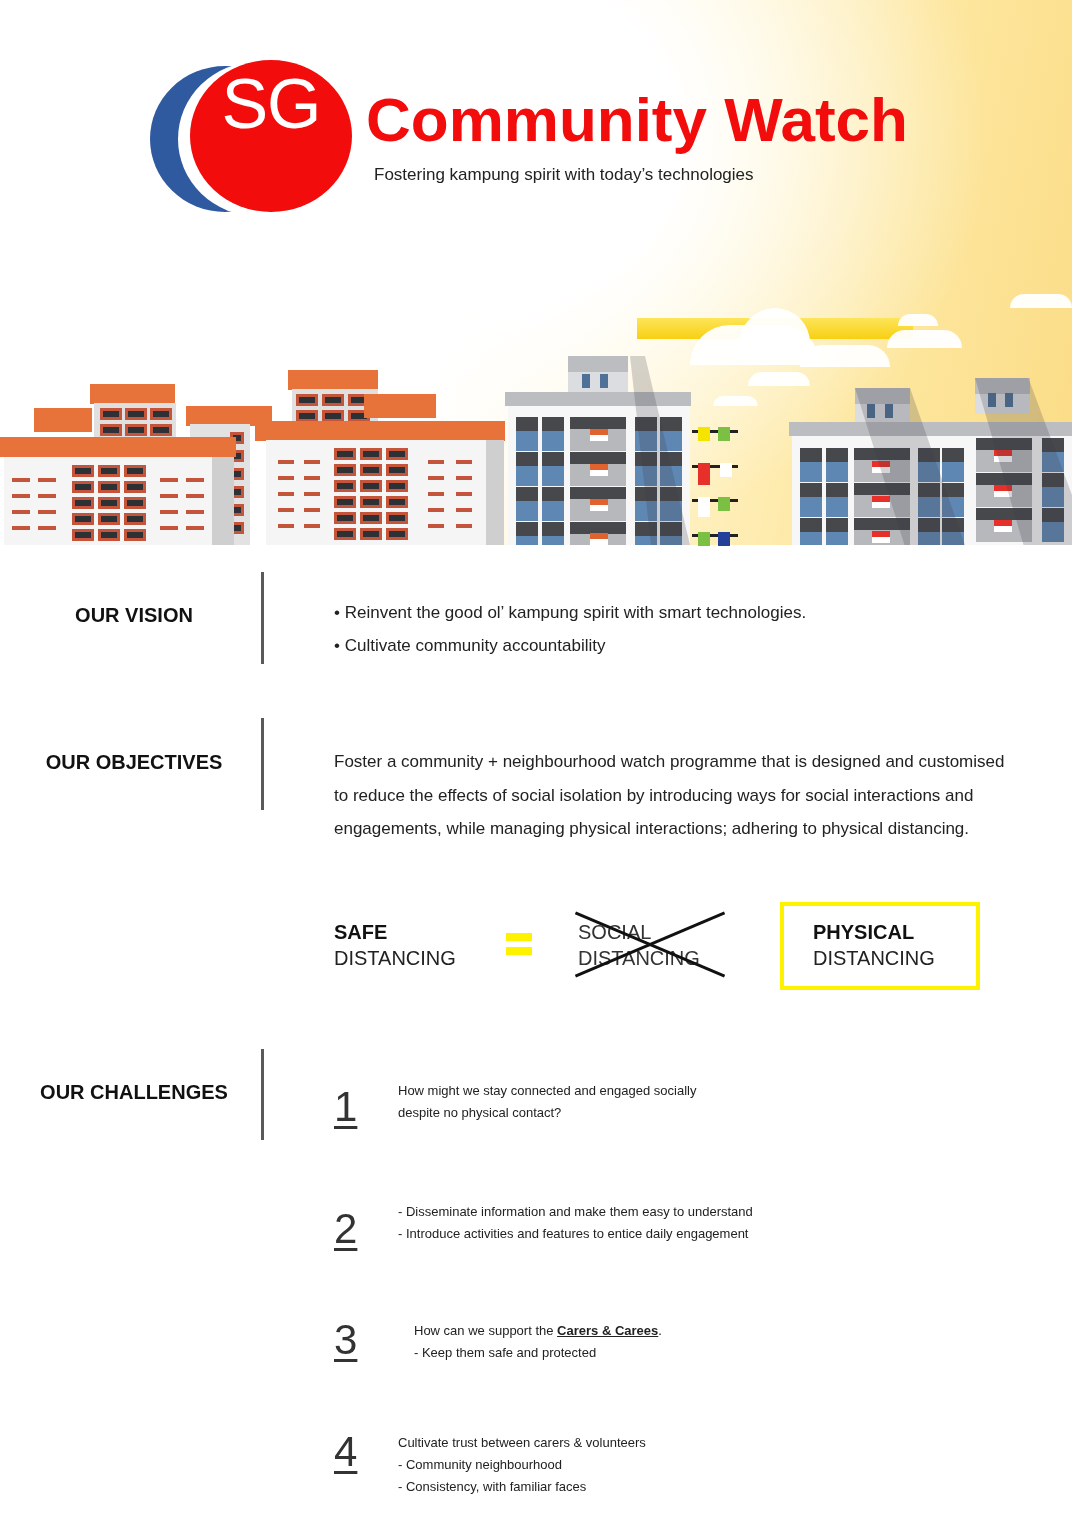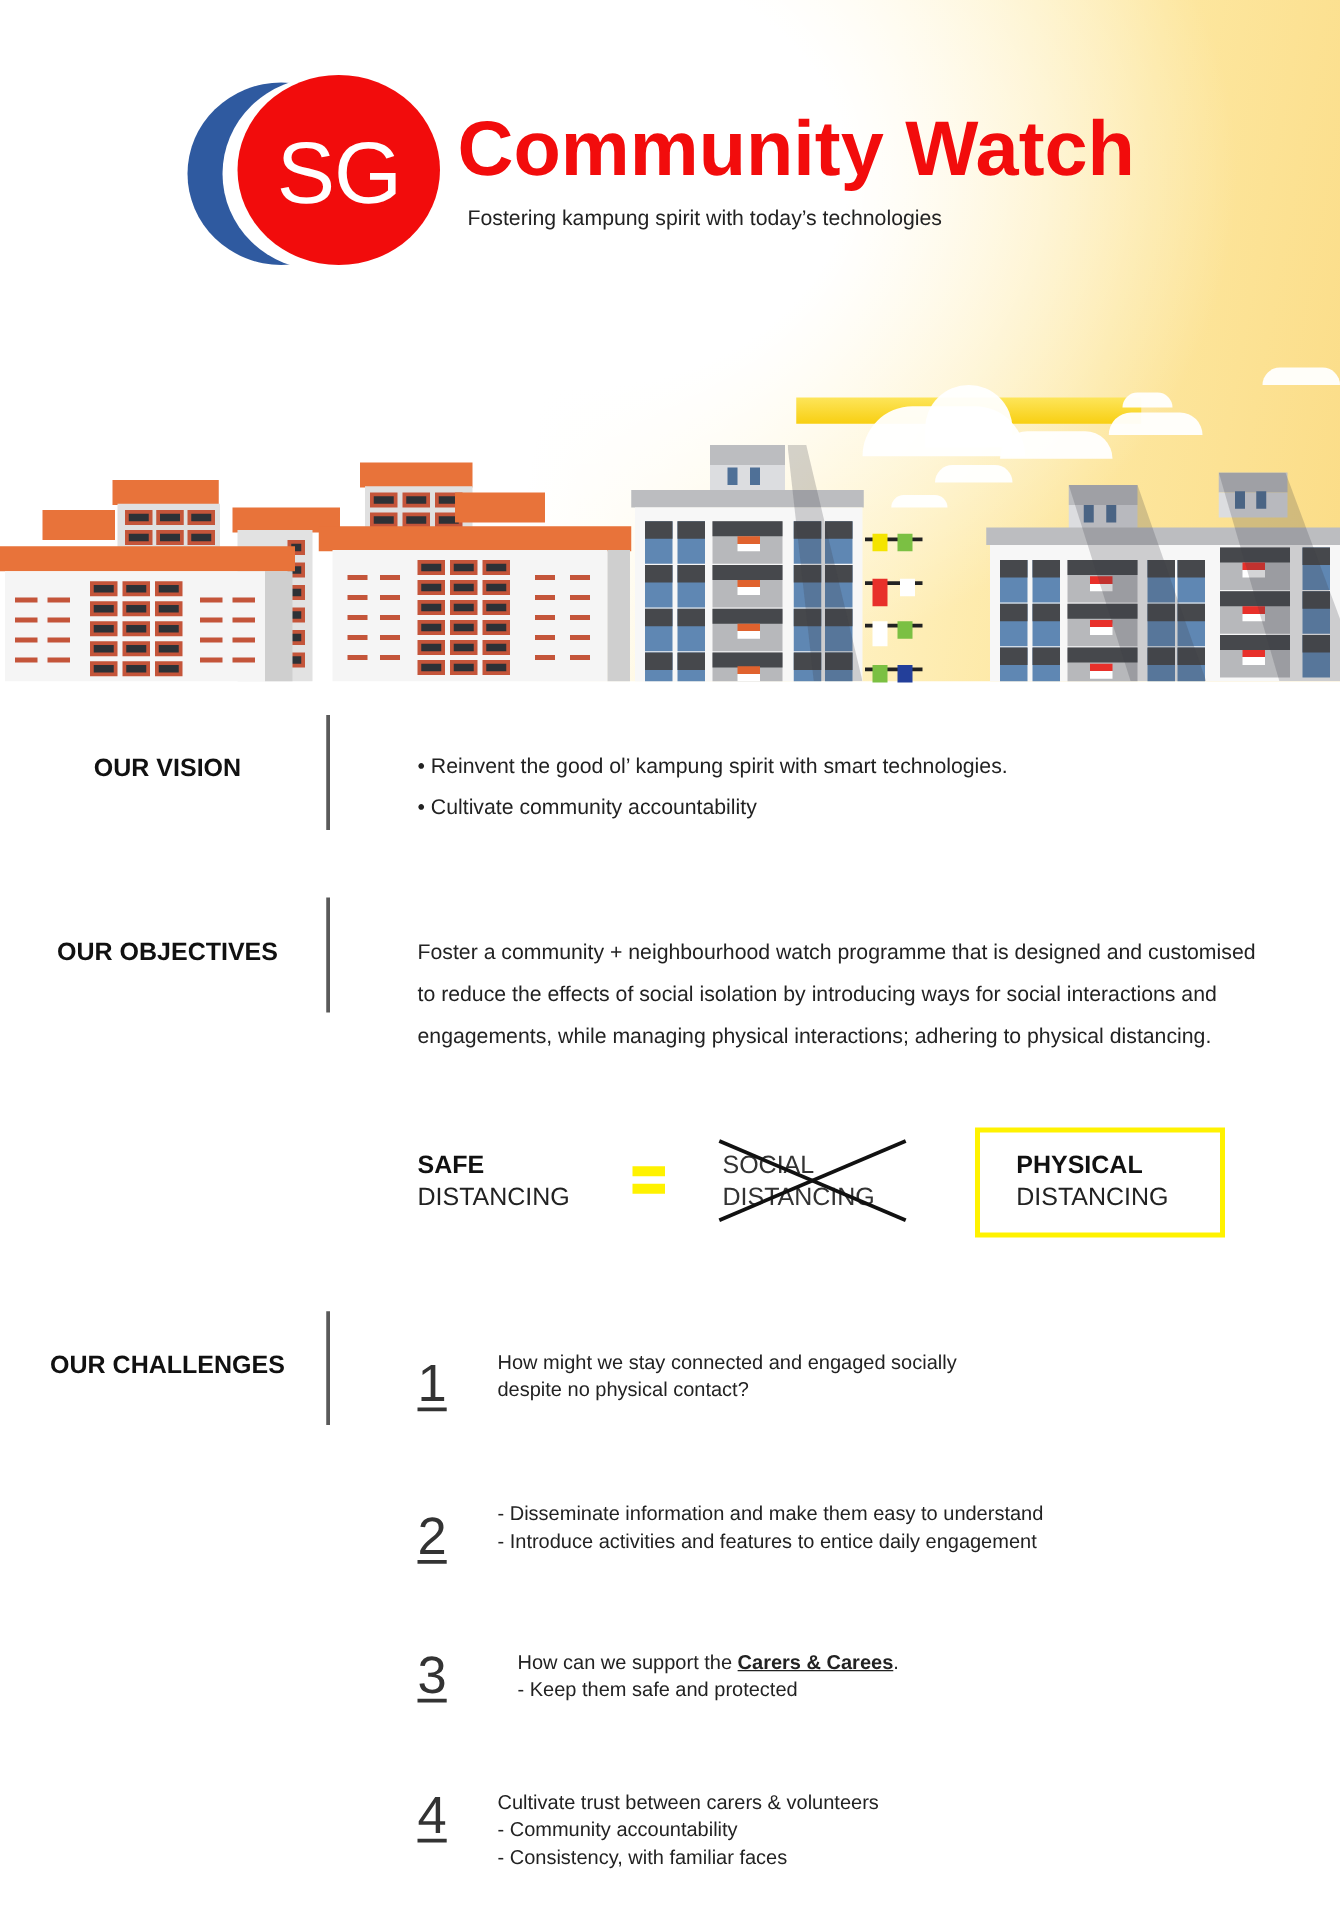--- a/index.html
+++ b/index.html
@@ -9,21 +9,21 @@
   
   .sky { position: absolute; left: 0; top: 0; width: 1072px; height: 545px;
          background:
            radial-gradient(ellipse 520px 420px at 470px 140px, rgba(255,255,255,1) 40%, rgba(255,255,255,0) 100%),
            linear-gradient(100deg, #ffffff 0%, #ffffff 42%, #fff3c8 62%, #fde7a0 80%, #fbdc86 100%); }
   .logo-crescent { position: absolute; left: 150px; top: 66px; width: 150px; height: 146px;
                    border-radius: 50%; background: #2f5aa0; }
   .logo-crescent-mask { position: absolute; left: 178px; top: 62px; width: 158px; height: 154px;
                         border-radius: 50%; background: #ffffff; }
   .logo-circle { position: absolute; left: 190px; top: 60px; width: 162px; height: 152px;
-                 border-radius: 50%; background: #f20c0c; display: flex; align-items: center; justify-content: center; }
+                 border-radius: 50%; background: #f20c0c; display: flex; justify-content: center; }
   .logo-text { color: #fff; font-size: 70px; font-family: "Liberation Sans", sans-serif; letter-spacing: -1px; margin-top: 4px; }
   .brand-title { position: absolute; left: 366px; top: 84px; font-size: 62px; font-weight: bold;
                  color: #f20c0c; letter-spacing: 0px; white-space: nowrap; }
   .brand-tagline { position: absolute; left: 374px; top: 165px; font-size: 17px; color: #222; white-space: nowrap; }
 
   
   .sun-bar { position: absolute; left: 637px; top: 318px; width: 276px; height: 21px;
              background: linear-gradient(180deg, #fde55a, #f8cf12); }
   .cloud { position: absolute; background: #fff; border-radius: 40px 40px 0 0; opacity: 0.95; }
 
@@ -54,21 +54,21 @@
   .objective-text { position: absolute; left: 334px; top: 745px; width: 680px; font-size: 17px; line-height: 33.5px; color: #222; }
 
   .eq-word { position: absolute; font-size: 20px; line-height: 26px; color: #222; white-space: nowrap; }
   .eq-word b { color: #111; }
   .eq-bar { position: absolute; left: 506px; width: 26px; height: 8px; background: #fff200; }
   .cross-line { position: absolute; height: 3px; background: #111; transform-origin: center; }
   .phys-box { position: absolute; left: 780px; top: 902px; width: 192px; height: 80px; border: 4px solid #fff200; }
 
   .ch-num { position: absolute; left: 334px; font-size: 42px; color: #333; text-decoration: underline;
             text-decoration-thickness: 3px; text-underline-offset: 5px; line-height: 44px; }
-  .ch-body { position: absolute; left: 398px; font-size: 16px; line-height: 22px; color: #222; white-space: nowrap; }
+  .ch-body { position: absolute; left: 398px; font-size: 13px; line-height: 22px; color: #222; white-space: nowrap; }
   .ch-body .em { font-weight: bold; text-decoration: underline; }
 </style>
 </head>
 <body>
 
 <div class="sky"></div>
 
 <div>
   <div class="logo-crescent"></div>
   <div class="logo-crescent-mask"></div>
@@ -350,17 +350,17 @@
     <div class="ch-body" style="top:1320px;margin-left:16px;">
       <div><span>How can we support the </span><span class="em">Carers &amp; Carees</span><span>.</span></div>
       <div>- Keep them safe and protected</div>
     </div>
   </div>
 
   <div>
     <div class="ch-num" style="top:1430px;">4</div>
     <div class="ch-body" style="top:1432px;">
       <div>Cultivate trust between carers &amp; volunteers</div>
-      <div>- Community accountability</div>
+      <div>- Community neighbourhood</div>
       <div>- Consistency, with familiar faces</div>
     </div>
   </div>
 </section>
 
 </body></html>

